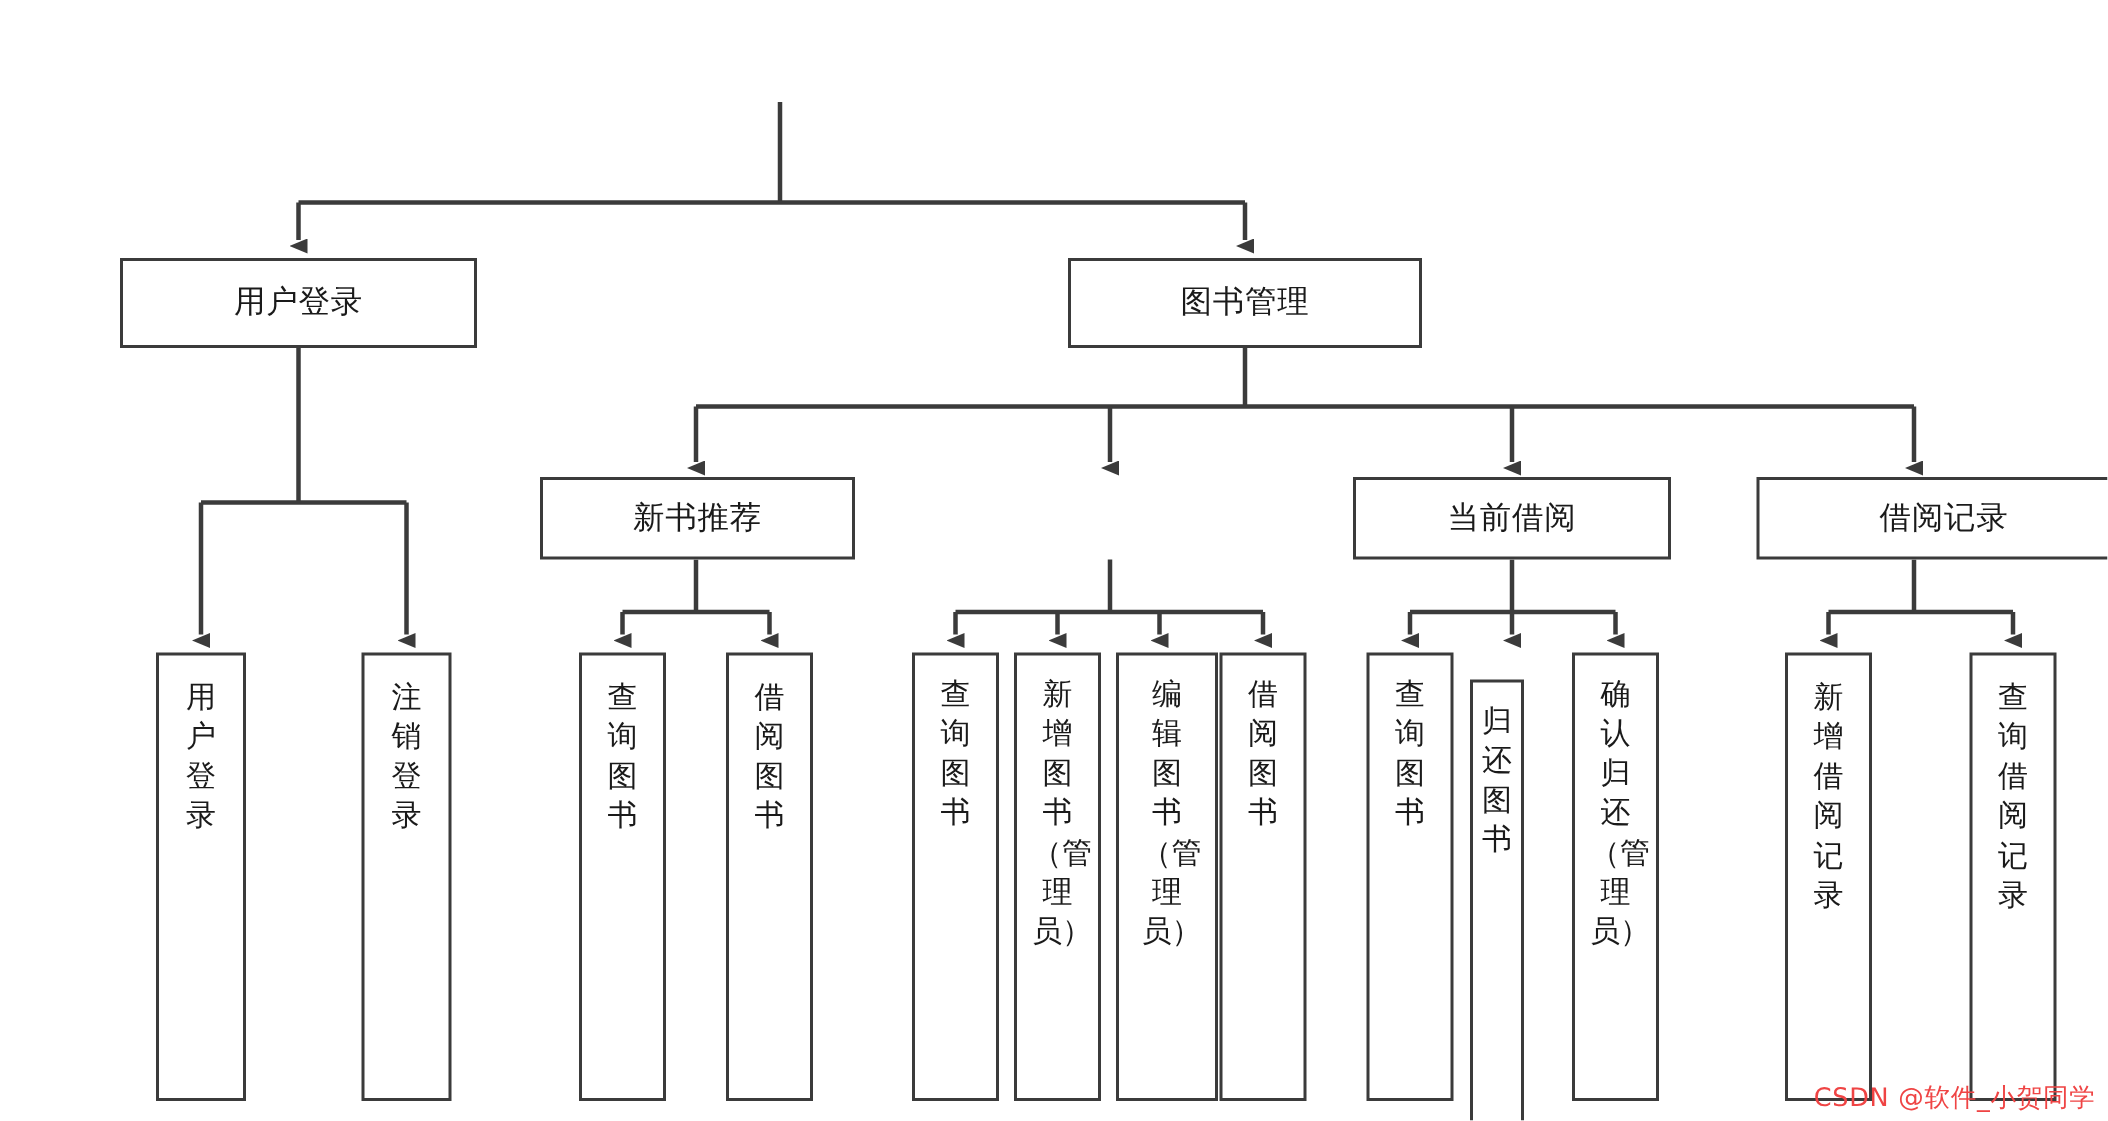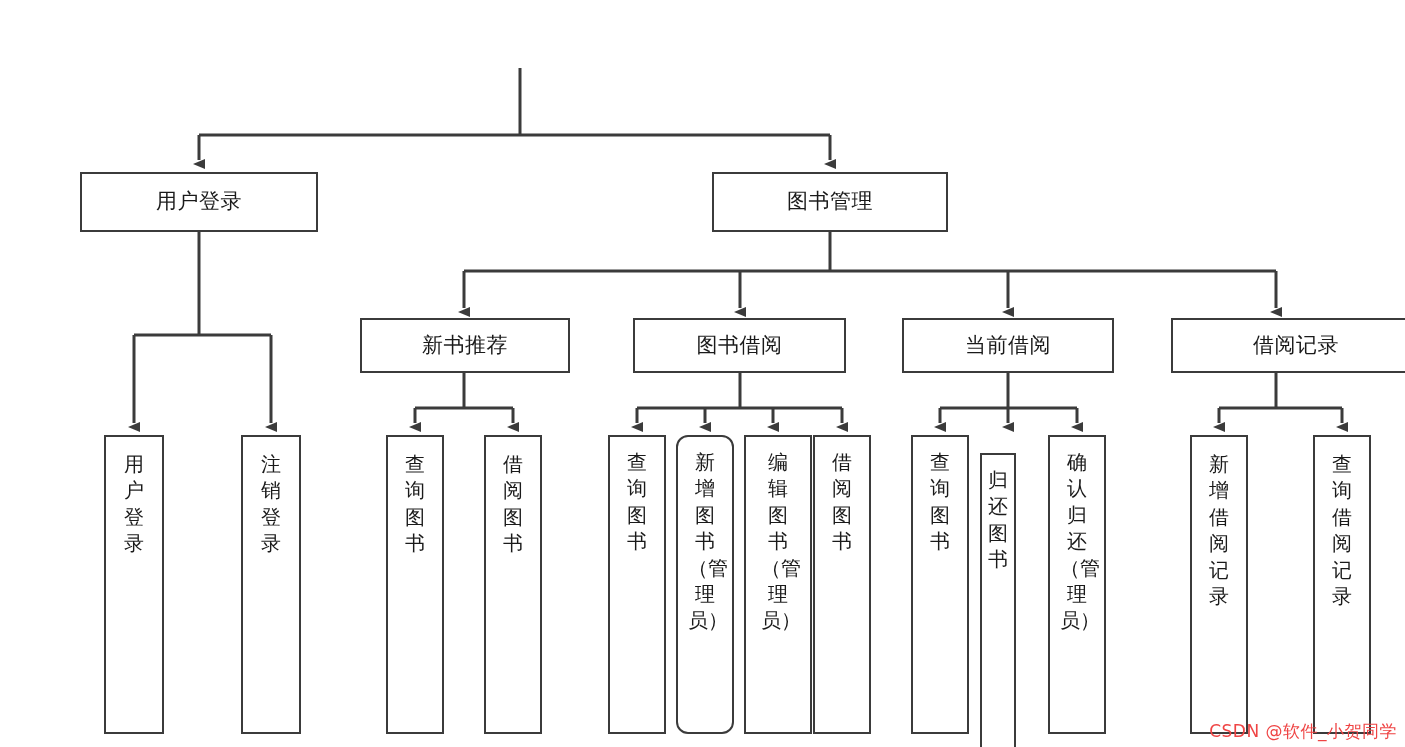--- a/index.html
+++ b/index.html
@@ -138,23 +138,20 @@
   </div>
 
   <div class="node lvl2" style="left:712px; top:172px; width:236px; height:60px;">
     <span class="label">图书管理</span>
   </div>
 
   <div class="node lvl2" style="left:360px; top:318px; width:210px; height:55px;">
     <span class="label">新书推荐</span>
   </div>
 
-  <div class="node lvl2" style="left:633px; top:318px; width:213px; height:55px;">
-    <span class="label">图书借阅</span>
-  </div>
 
   <div class="node lvl2" style="left:902px; top:318px; width:212px; height:55px;text-align:right;">
     <span class="label">当前借阅</span>
   </div>
 
   <div class="node lvl2" style="left:1171px; top:318px; width:250px; height:55px;">
     <span class="label">借阅记录</span>
   </div>
 
   <div class="leaf" style="left:104px; top:435px; width:60px; height:299px;">
@@ -167,21 +164,21 @@
   <div class="leaf" style="left:386px; top:435px; width:58px; height:299px;">
     <span class="vlabel">查询图书</span>
   </div>
   <div class="leaf" style="left:484px; top:435px; width:58px; height:299px;">
     <span class="vlabel">借阅图书</span>
   </div>
 
   <div class="leaf lvtop" style="left:608px; top:435px; width:58px; height:299px;">
     <span class="vlabel">查询图书</span>
   </div>
-  <div class="leaf lvtop" style="left:676px; top:435px; width:58px; height:299px;border-radius:12px;">
+  <div class="leaf lvtop" style="left:676px; top:435px; width:58px; height:299px;">
     <span class="vlabel">新增图书（管理员）</span>
   </div>
   <div class="leaf lvtop" style="left:744px; top:435px; width:68px; height:299px;">
     <span class="vlabel">编辑图书（管理员）</span>
   </div>
   <div class="leaf lvtop" style="left:813px; top:435px; width:58px; height:299px;">
     <span class="vlabel">借阅图书</span>
   </div>
 
   <div class="leaf lvtop" style="left:911px; top:435px; width:58px; height:299px;">

